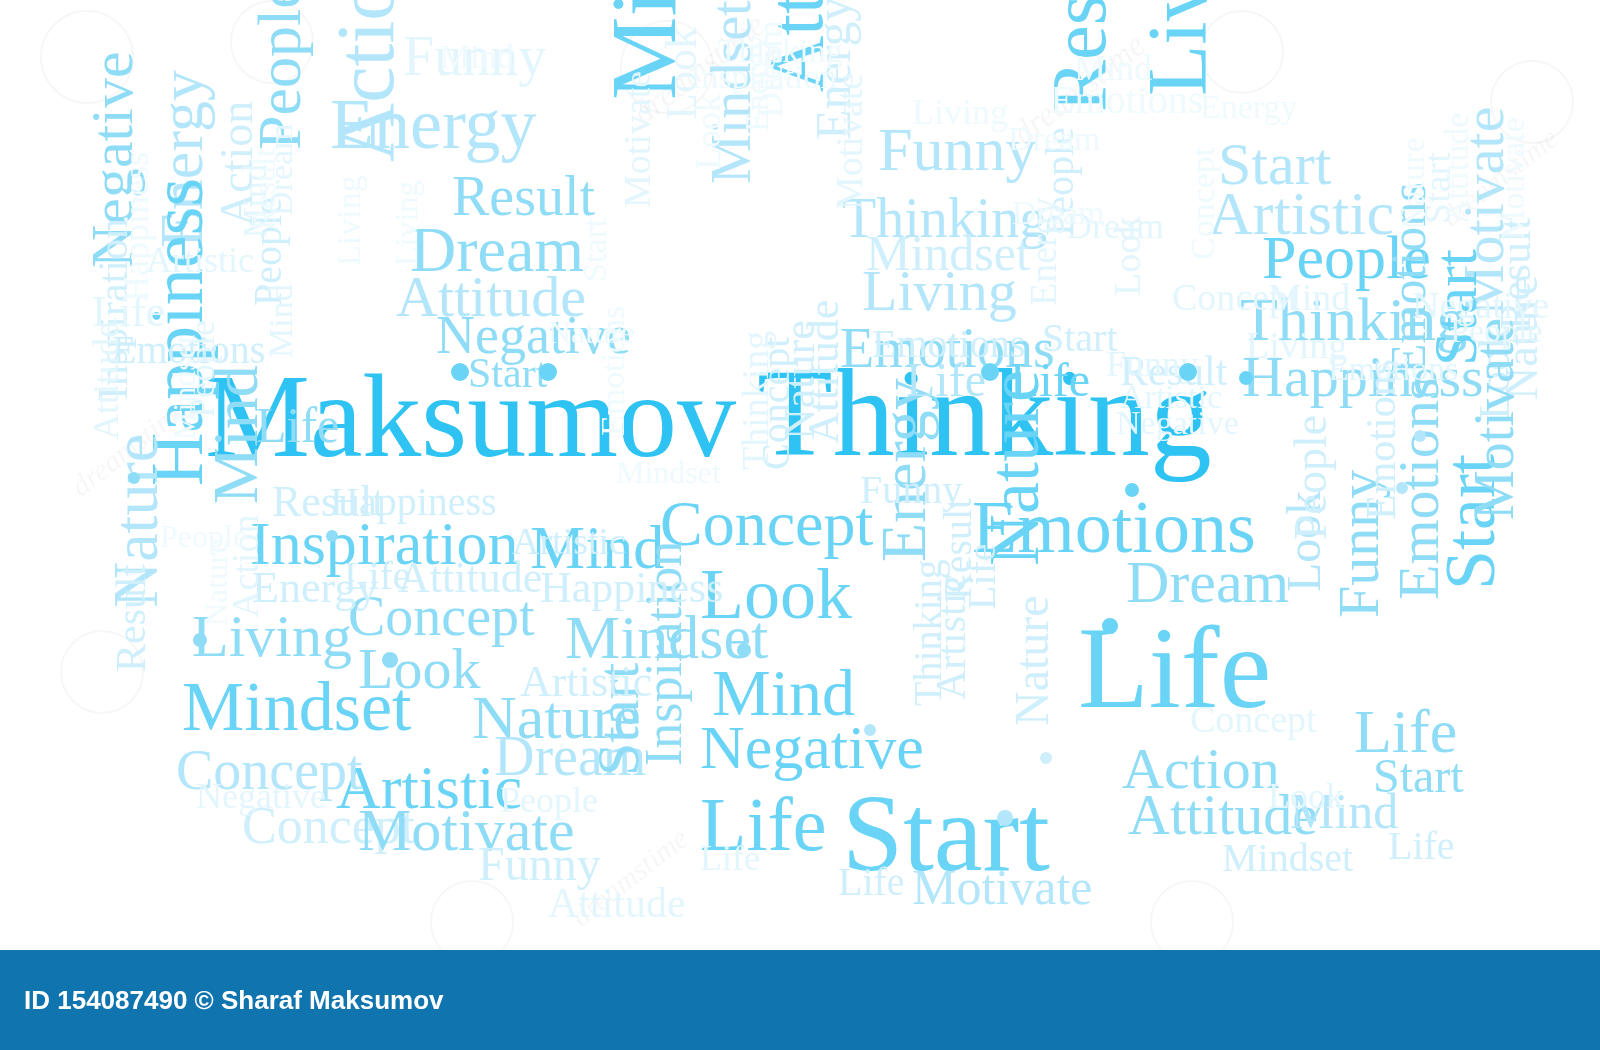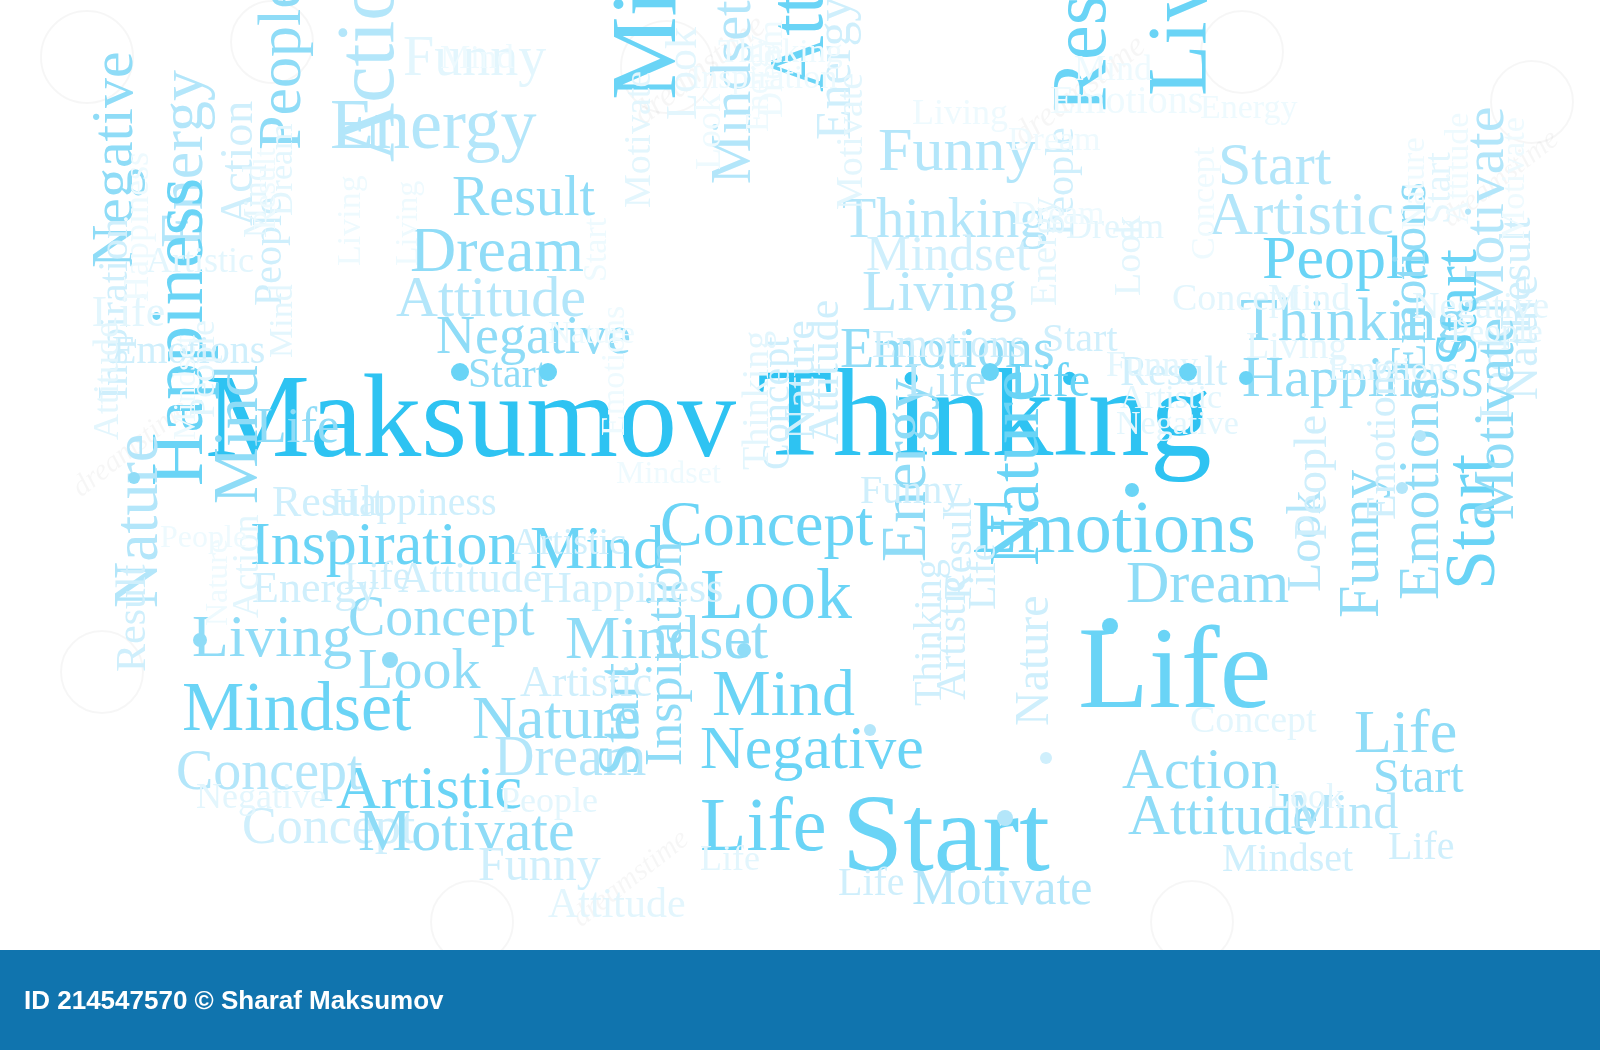--- a/index.html
+++ b/index.html
@@ -313,16 +313,16 @@
       <span class="dot" style="left: 737px; top: 643px; width: 14px; height: 14px; background: rgb(143, 220, 247);"></span>
       <span class="dot" style="left: 326px; top: 530px; width: 12px; height: 12px; background: rgb(143, 220, 247);"></span>
       <span class="dot" style="left: 1239px; top: 371px; width: 14px; height: 14px; background: rgb(106, 212, 246);"></span>
       <span class="dot" style="left: 1396px; top: 482px; width: 12px; height: 12px; background: rgb(179, 230, 250);"></span>
       <span class="dot" style="left: 1414px; top: 430px; width: 12px; height: 12px; background: rgb(179, 230, 250);"></span>
       <span class="dot" style="left: 864px; top: 724px; width: 12px; height: 12px; background: rgb(179, 230, 250);"></span>
       <span class="dot" style="left: 1040px; top: 752px; width: 12px; height: 12px; background: rgb(207, 239, 252);"></span>
     </div>
 
   <div id="footer">
-    <div id="credit">ID 214547570 © Sharaf Maksumov</div>
+    <div id="credit">ID 154087490 © Sharaf Maksumov</div>
   </div>
 
 </div>
 
 </body></html>

